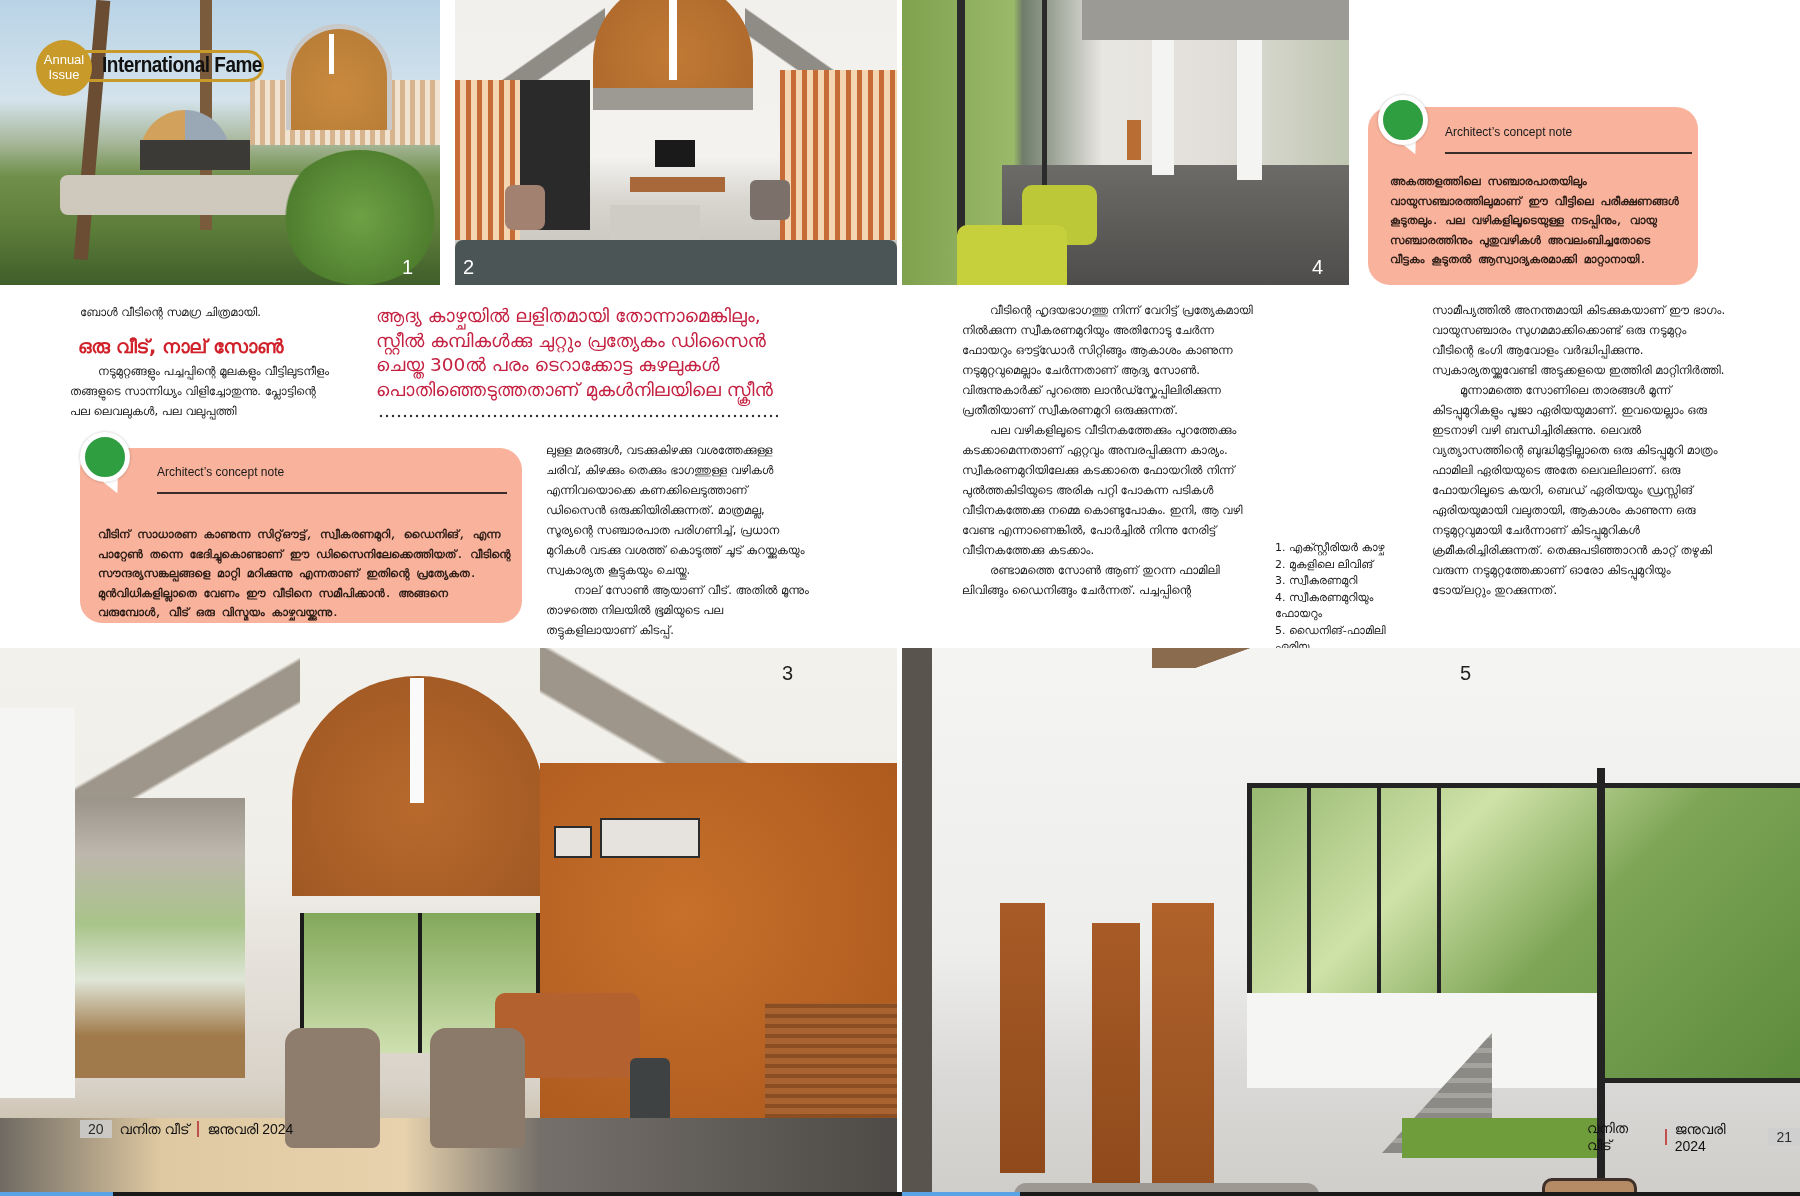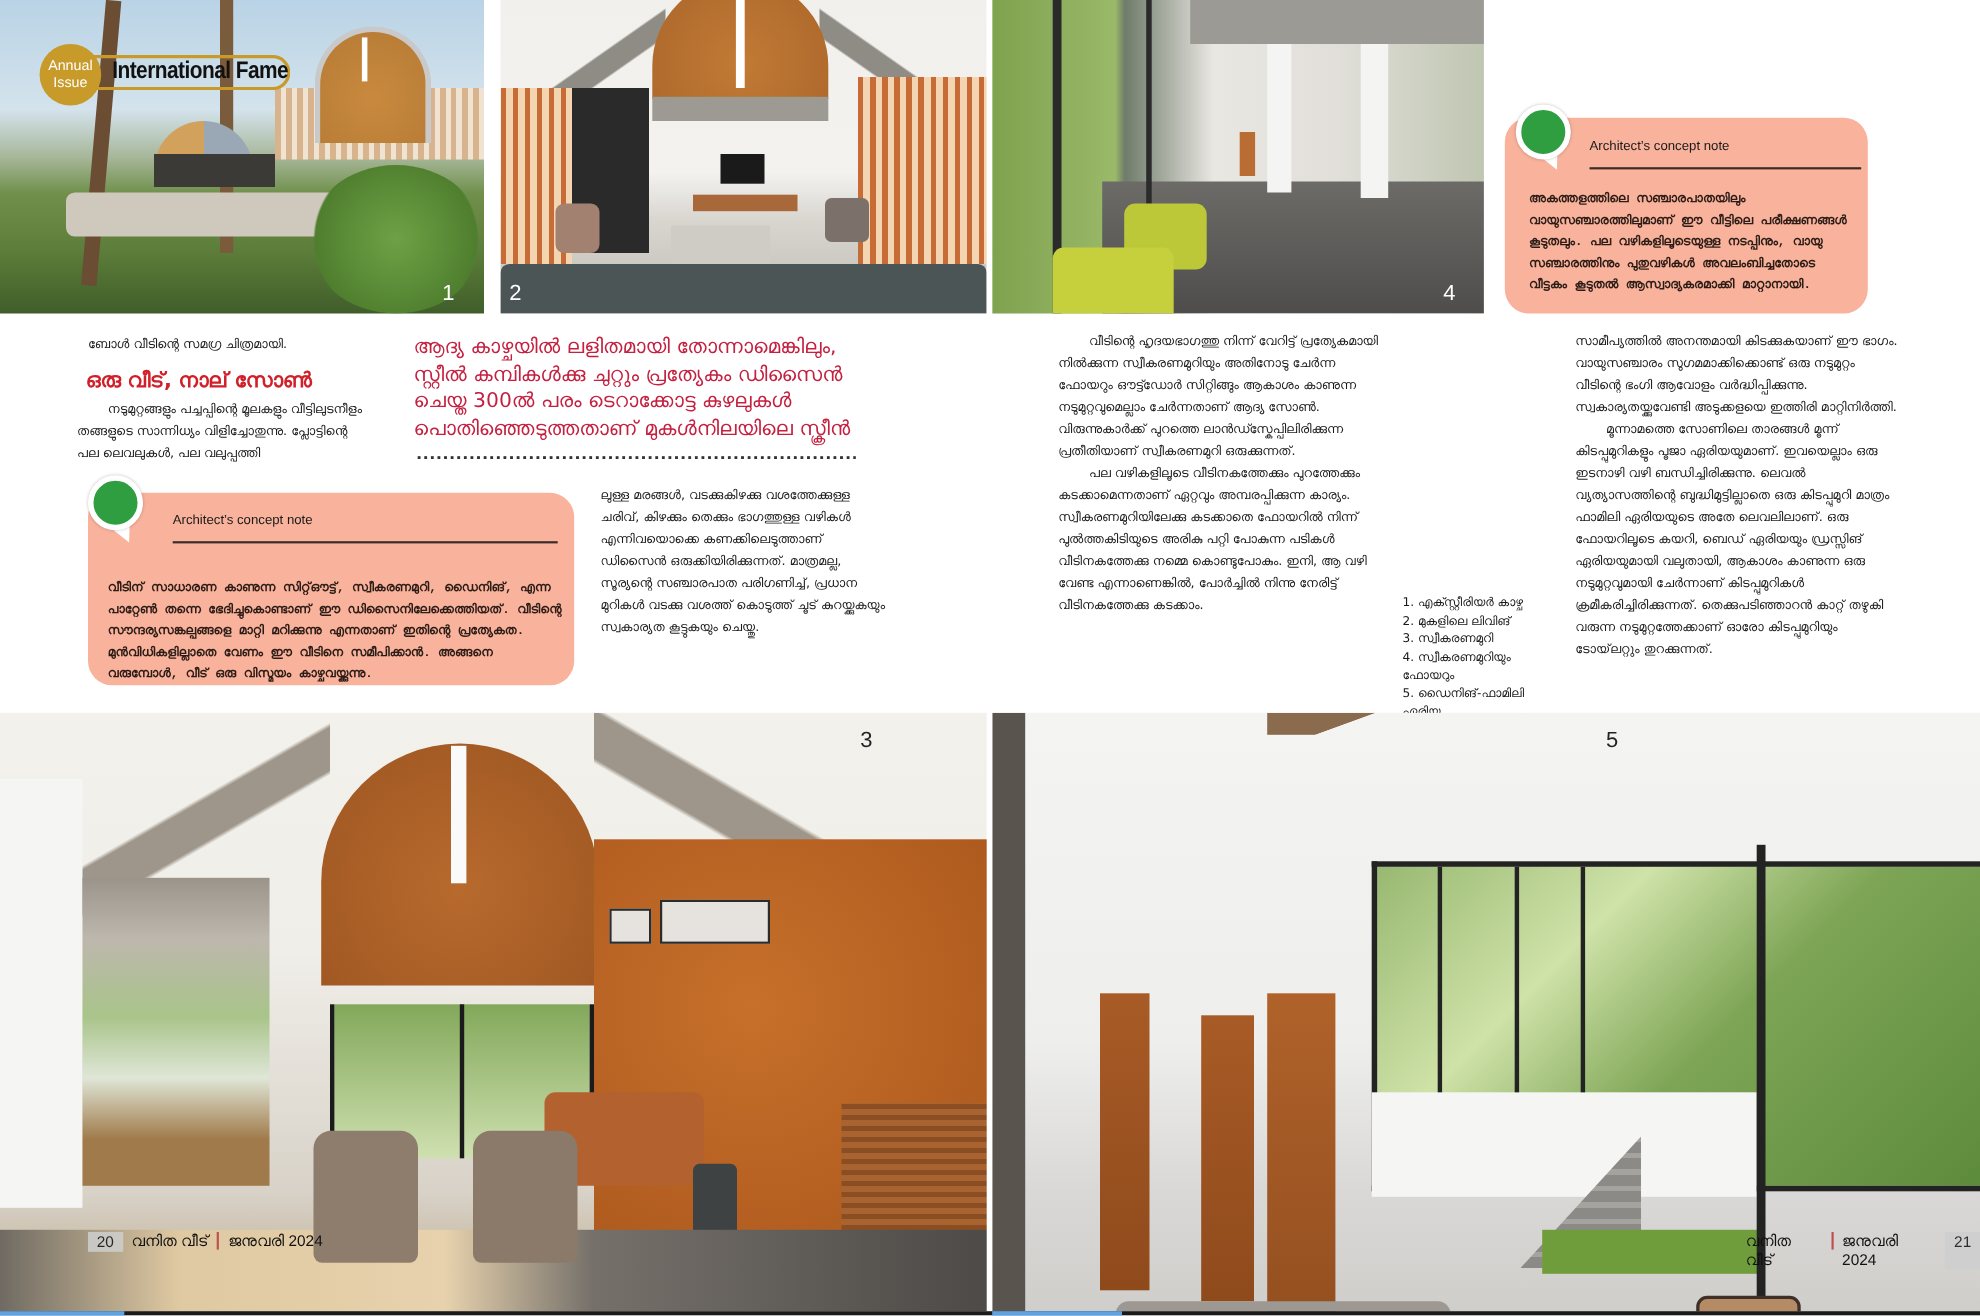--- a/index.html
+++ b/index.html
@@ -137,21 +137,21 @@
     #p5 .mull2 { left: 475px; top: 140px; width: 4px; height: 205px; background: #232323; }
     #p5 .mull3 { left: 535px; top: 140px; width: 4px; height: 205px; background: #232323; }
     #p5 .mull4 { left: 695px; top: 120px; width: 8px; height: 420px; background: #232323; }
     #p5 .sill { left: 345px; top: 345px; width: 350px; height: 95px; background: #f5f5f4; }
     #p5 .stairs { left: 480px; top: 385px; width: 110px; height: 120px; background: repeating-linear-gradient(0deg, #8b8a86 0 10px, #a5a39e 10px 15px); clip-path: polygon(0 100%, 100% 0, 100% 100%); }
     #p5 .lawn { left: 500px; top: 470px; width: 200px; height: 40px; background: #6f9d3b; }
     #p5 .table { left: 112px; top: 535px; width: 305px; height: 25px; background: #9d9891; border-radius: 12px; }
     #p5 .armchair { left: 640px; top: 530px; width: 95px; height: 140px; background: #b58b66; border-radius: 10px; border: 3px solid #3e3029; }
 
     
-    .folio { position: absolute; top: 1120px; font-family: "Liberation Sans", sans-serif; font-size: 14px; color: #111; display: flex; gap: 8px; }
+    .folio { position: absolute; top: 1120px; font-family: "Liberation Sans", sans-serif; font-size: 14px; color: #111; display: flex; align-items: center; gap: 8px; }
     .folio .pg { background: #cfcfcf; padding: 1px 8px; opacity: 0.85; }
     .folio .sep { width: 2px; height: 16px; background: #c0504d; }
     #folio-left { left: 80px; }
     #folio-right { left: 1587px; }
 
     
     #bottom-bar { left: 0; top: 1192px; width: 1800px; height: 4px; background: #1a1a1a; }
     #bottom-bar .seg1 { position: absolute; left: 0; top: 0; width: 113px; height: 4px; background: #5aa4e6; }
     #bottom-bar .seg2 { position: absolute; left: 902px; top: 0; width: 118px; height: 4px; background: #5aa4e6; }
 
@@ -235,25 +235,27 @@
 <div class="note" id="note-left">
   <div class="tail"></div>
   <div class="bubble"></div>
   <div class="title">Architect’s concept note</div>
   <div class="rule"></div>
   <div class="body">വീടിന് സാധാരണ കാണുന്ന സിറ്റ്ഔട്ട്, സ്വീകരണമുറി, ഡൈനിങ്, എന്ന പാറ്റേൺ തന്നെ ഭേദിച്ചുകൊണ്ടാണ് ഈ ഡിസൈനിലേക്കെത്തിയത്. വീടിന്റെ സൗന്ദര്യസങ്കല്പങ്ങളെ മാറ്റി മറിക്കുന്നു എന്നതാണ് ഇതിന്റെ പ്രത്യേകത. മുൻവിധികളില്ലാതെ വേണം ഈ വീടിനെ സമീപിക്കാൻ. അങ്ങനെ വരുമ്പോൾ, വീട് ഒരു വിസ്മയം കാഴ്ചവയ്ക്കുന്നു.</div>
 </div>
 
 <div class="abs ml" id="col2-body">
   <p class="noindent">ലുള്ള മരങ്ങൾ, വടക്കുകിഴക്കു വശത്തേക്കുള്ള ചരിവ്, കിഴക്കും തെക്കും ഭാഗത്തുള്ള വഴികൾ എന്നിവയൊക്കെ കണക്കിലെടുത്താണ് ഡിസൈൻ ഒരുക്കിയിരിക്കുന്നത്. മാത്രമല്ല, സൂര്യന്റെ സഞ്ചാരപാത പരിഗണിച്ച്, പ്രധാന മുറികൾ വടക്കു വശത്ത് കൊടുത്ത് ചൂട് കുറയ്ക്കുകയും സ്വകാര്യത കൂട്ടുകയും ചെയ്തു.</p>
+  <p>നാല് സോൺ ആയാണ് വീട്. അതിൽ മൂന്നും താഴത്തെ നിലയിൽ ഭൂമിയുടെ പല തട്ടുകളിലായാണ് കിടപ്പ്.</p>
 </div>
 
 <div class="abs ml" id="col3-body">
   <p>വീടിന്റെ ഹൃദയഭാഗത്തു നിന്ന് വേറിട്ട് പ്രത്യേകമായി നിൽക്കുന്ന സ്വീകരണമുറിയും അതിനോടു ചേർന്ന ഫോയറും ഔട്ട്ഡോർ സിറ്റിങ്ങും ആകാശം കാണുന്ന നടുമുറ്റവുമെല്ലാം ചേർന്നതാണ് ആദ്യ സോൺ. വിരുന്നുകാർക്ക് പുറത്തെ ലാൻഡ്സ്കേപ്പിലിരിക്കുന്ന പ്രതീതിയാണ് സ്വീകരണമുറി ഒരുക്കുന്നത്.</p>
   <p>പല വഴികളിലൂടെ വീടിനകത്തേക്കും പുറത്തേക്കും കടക്കാമെന്നതാണ് ഏറ്റവും അമ്പരപ്പിക്കുന്ന കാര്യം. സ്വീകരണമുറിയിലേക്കു കടക്കാതെ ഫോയറിൽ നിന്ന് പുൽത്തകിടിയുടെ അരികു പറ്റി പോകുന്ന പടികൾ വീടിനകത്തേക്കു നമ്മെ കൊണ്ടുപോകും. ഇനി, ആ വഴി വേണ്ട എന്നാണെങ്കിൽ, പോർച്ചിൽ നിന്നു നേരിട്ട് വീടിനകത്തേക്കു കടക്കാം.</p>
+  <p>രണ്ടാമത്തെ സോൺ ആണ് തുറന്ന ഫാമിലി ലിവിങ്ങും ഡൈനിങ്ങും ചേർന്നത്. പച്ചപ്പിന്റെ</p>
 </div>
 
 <div class="abs" id="captions">
   <div>1. എക്സ്റ്റീരിയർ കാഴ്ച</div>
   <div>2. മുകളിലെ ലിവിങ്</div>
   <div>3. സ്വീകരണമുറി</div>
   <div>4. സ്വീകരണമുറിയും ഫോയറും</div>
   <div>5. ഡൈനിങ്-ഫാമിലി ഏരിയ</div>
 </div>
 

